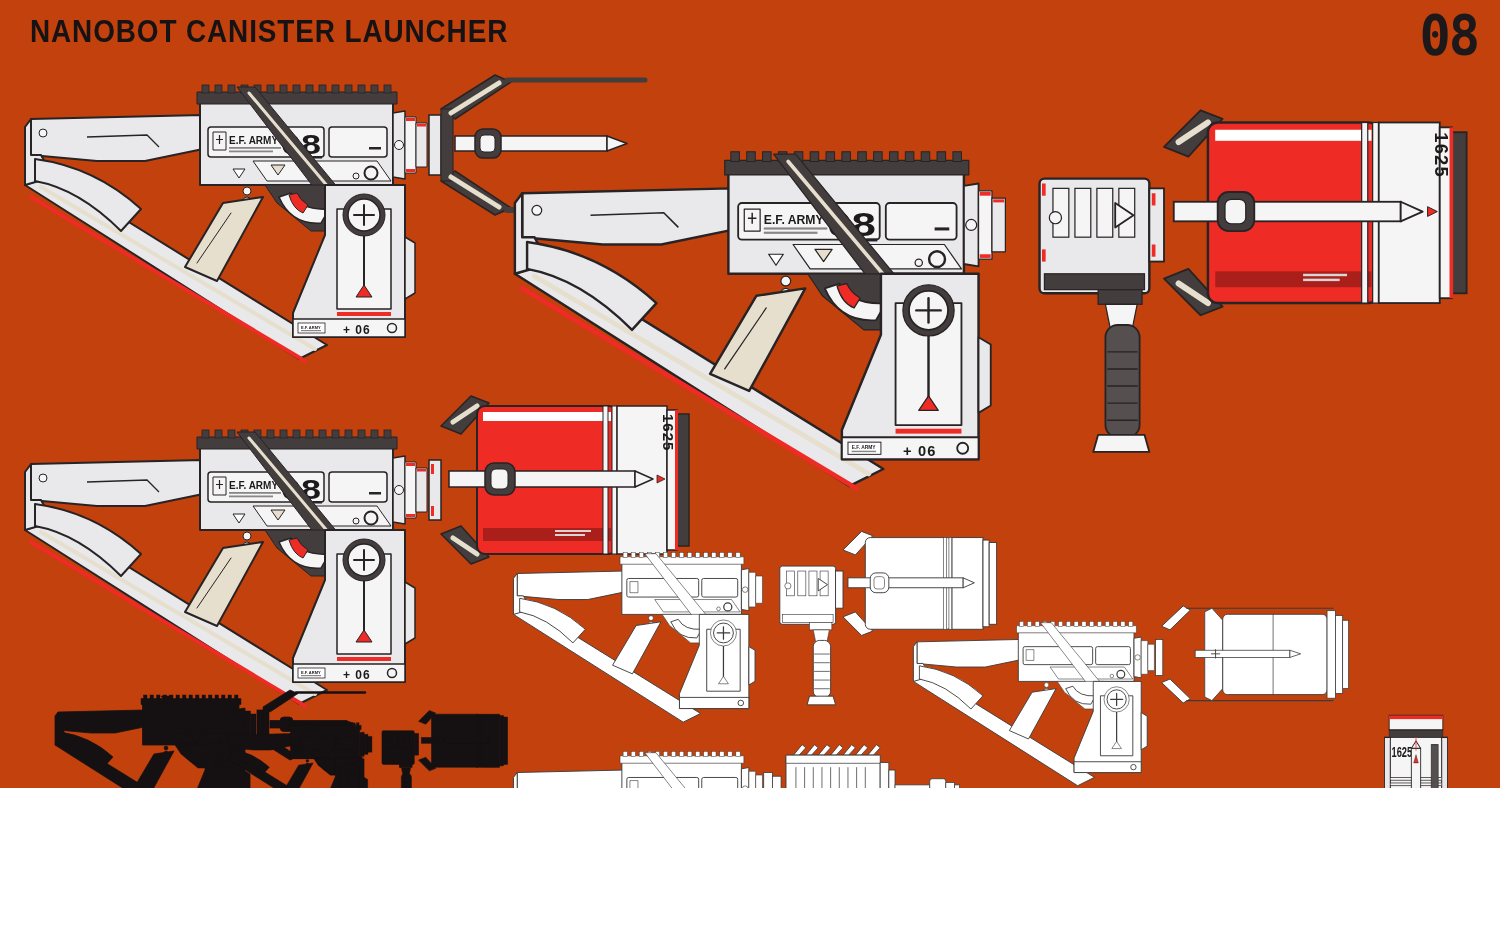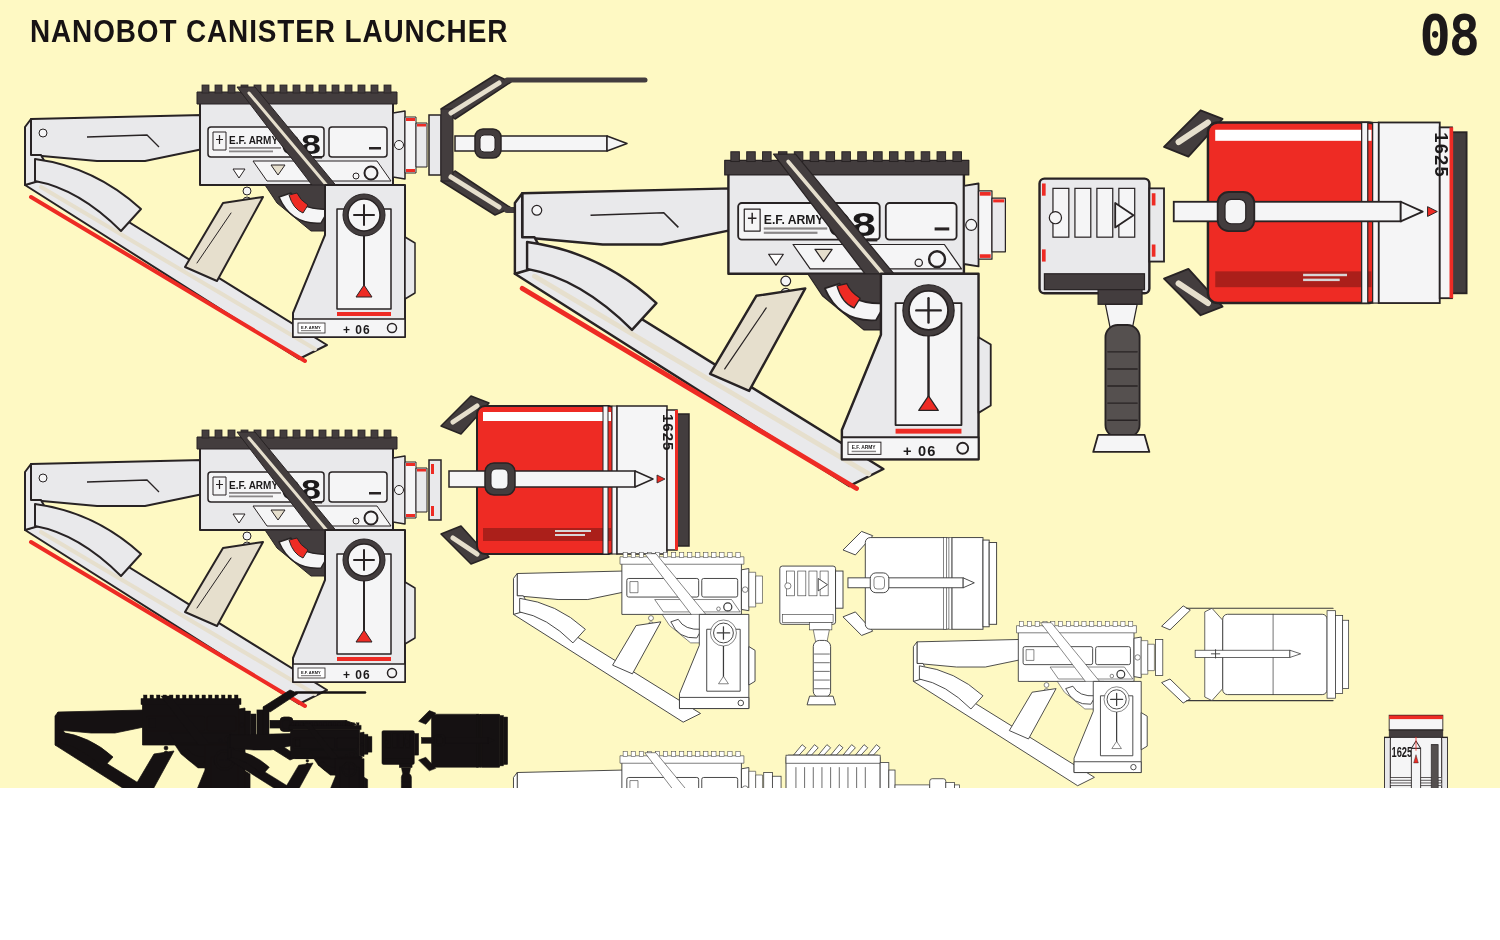--- a/index.html
+++ b/index.html
@@ -1,16 +1,16 @@
 <!DOCTYPE html>
 <html><head>
 <meta charset="utf-8">
 <style>
   html,body{margin:0;padding:0;background:#ffffff;}
-  #canvas{position:relative;width:1500px;height:788px;background:#fef9c3;overflow:hidden;
+  #canvas{position:relative;width:1500px;height:788px;background:#c2410c;overflow:hidden;
           font-family:"Liberation Sans",sans-serif;}
   #page-title{position:absolute;left:30px;top:14px;font-size:31px;font-weight:bold;
           letter-spacing:1px;color:#171314;transform:scaleX(0.9);transform-origin:left top;
           white-space:nowrap;}
   #page-number{position:absolute;right:22px;top:4px;font-size:52px;font-weight:bold;
           font-family:"DejaVu Sans Mono",monospace;color:#1d191a;letter-spacing:-2px;
           transform:scaleY(1.05);transform-origin:right top;}
   .view{position:absolute;}
   svg{display:block;overflow:visible;}
   svg text{font-family:"Liberation Sans",sans-serif;}

